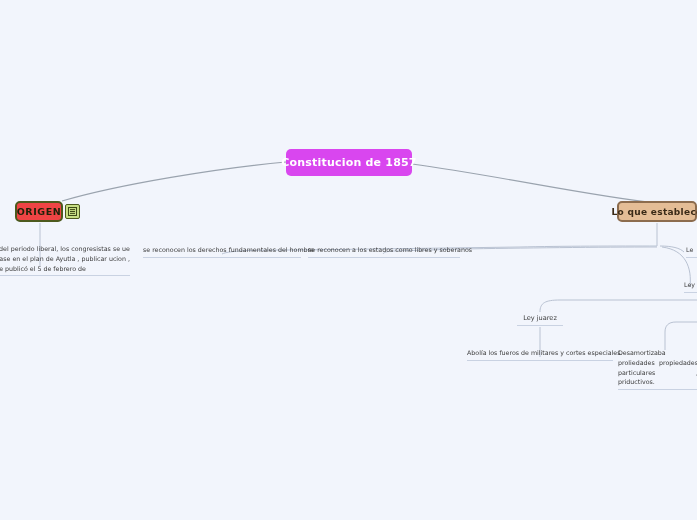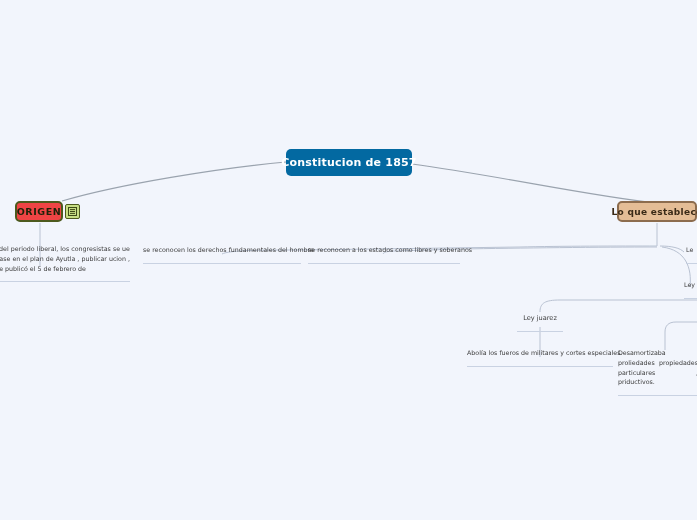--- a/index.html
+++ b/index.html
@@ -21,21 +21,21 @@
     top: 0;
     width: 697px;
     height: 520px;
     pointer-events: none;
   }
 
   
   .node-root {
     position: absolute;
     box-sizing: border-box;
-    background: #0369a1;
+    background: #d946ef;
     color: #ffffff;
     border-radius: 5px;
     font-size: 11px;
     font-weight: bold;
     letter-spacing: 0.2px;
     display: flex;
     align-items: center;
     justify-content: center;
     white-space: nowrap;
     z-index: 5;
@@ -94,21 +94,21 @@
   }
 
   
   .leaf {
     position: absolute;
     box-sizing: border-box;
     color: #3b3b3b;
     font-size: 6.3px;
     line-height: 1.55;
     border-bottom: 1px solid #c9d2e2;
-    padding-bottom: 8px;
+    padding-bottom: 2px;
     white-space: nowrap;
     z-index: 4;
   }
   .leaf.wrap {
     white-space: normal;
     text-align: justify;
   }
   .leaf.center {
     text-align: center;
   }

